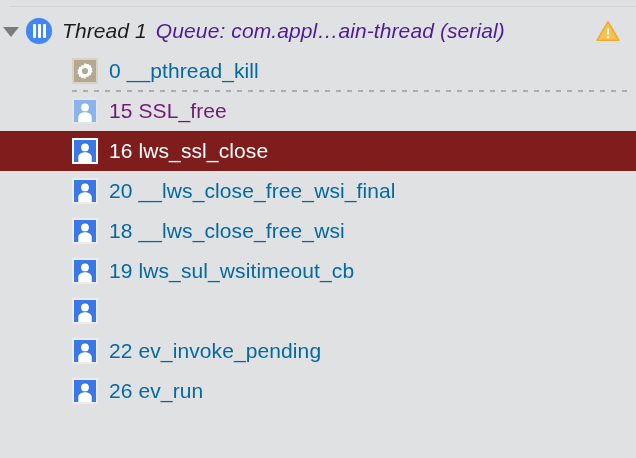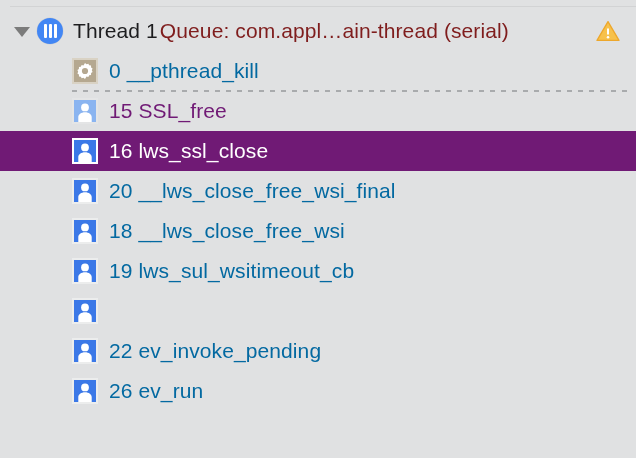--- a/index.html
+++ b/index.html
@@ -36,21 +36,22 @@
   
   .thread-row {
     position: absolute;
     left: 0;
     top: 11px;
     width: 636px;
     height: 40px;
     display: flex;
     align-items: center;
     box-sizing: border-box;
-    padding-left: 11px;
+    padding-left: 0;
+    font-style: italic;
   }
   .disclosure {
     width: 22px;
     height: 22px;
     flex: 0 0 22px;
     position: relative;
   }
   .disclosure::after {
     content: "";
     position: absolute;
@@ -85,23 +86,23 @@
   .thread-glyph i:nth-child(3) { left: 17px; }
 
   .thread-title {
     margin-left: 10px;
     font-size: 21px;
     color: #1d1d1f;
     letter-spacing: 0.1px;
     white-space: nowrap;
   }
   .thread-queue {
-    margin-left: 2px;
+    margin-left: 9px;
     font-size: 21px;
-    color: #7f1d1d;
+    color: #4c1d95;
     letter-spacing: 0.1px;
     white-space: nowrap;
   }
   .warning-icon {
     position: absolute;
     right: 16px;
     top: 9px;
     width: 24px;
     height: 22px;
   }
@@ -115,21 +116,21 @@
   }
   .frame-row {
     position: relative;
     height: 40px;
     display: flex;
     align-items: center;
     padding-left: 72px;
     box-sizing: border-box;
   }
   .frame-row.selected {
-    background: #701a75;
+    background: #7f1d1d;
   }
 
   .frame-icon {
     flex: 0 0 26px;
     width: 26px;
     height: 26px;
     position: relative;
     box-sizing: border-box;
   }
 

